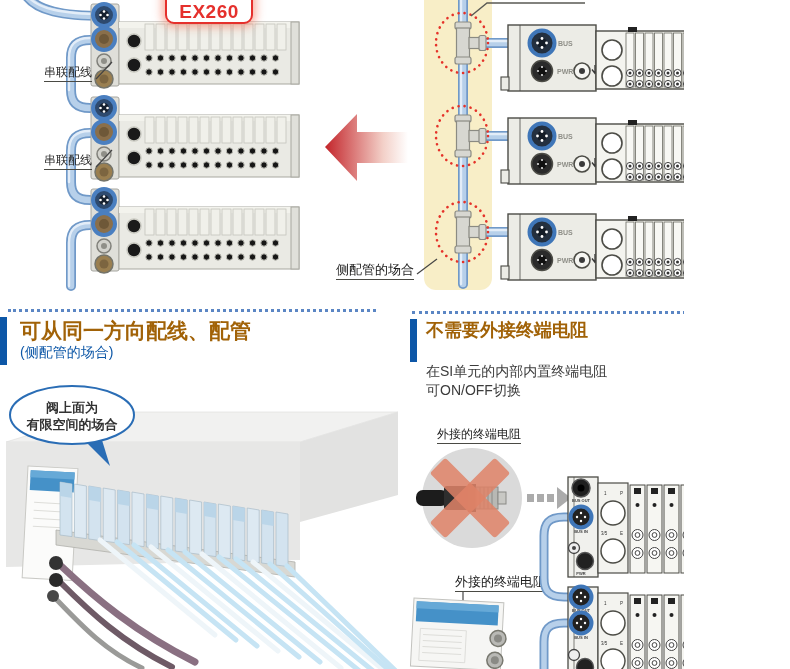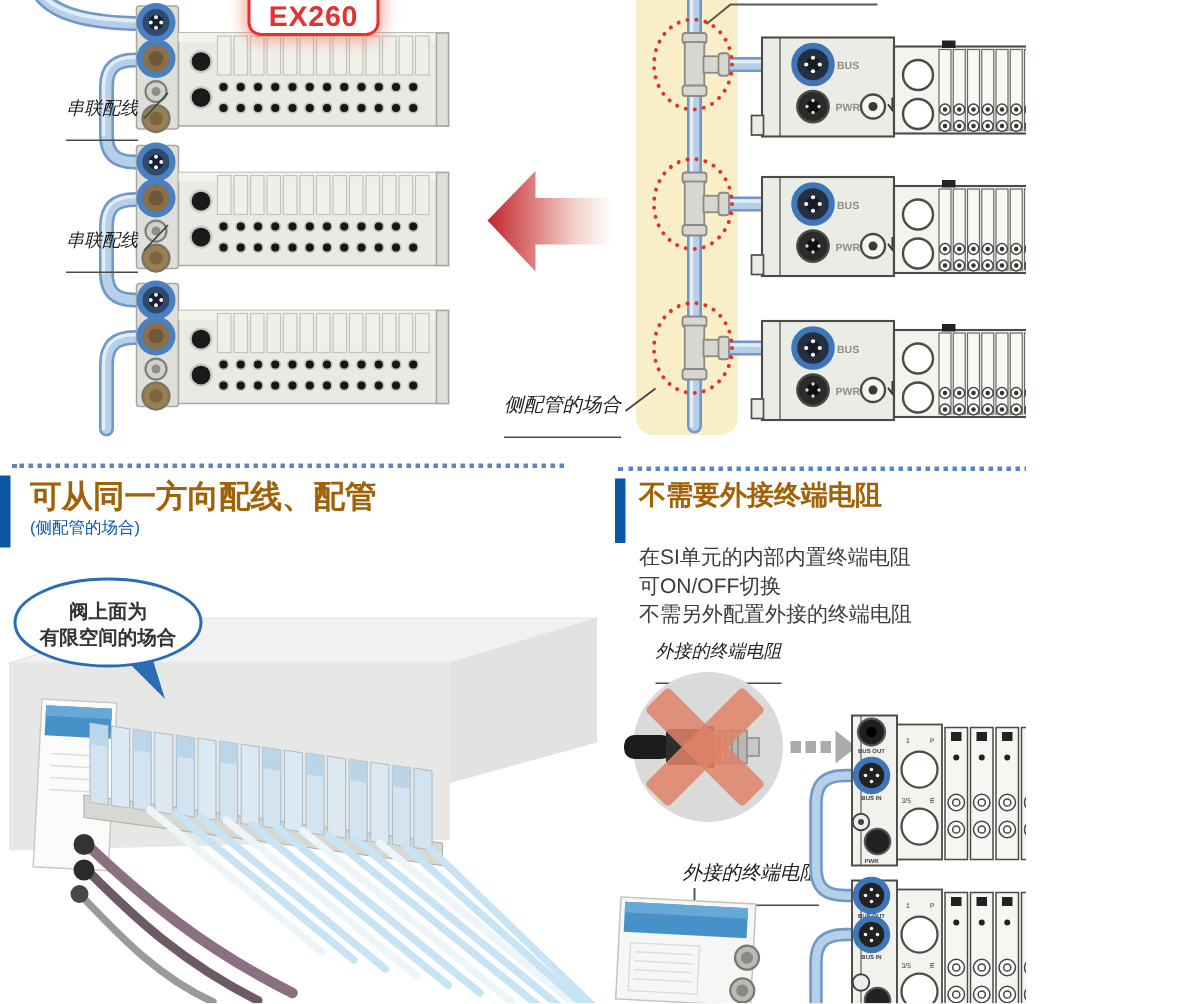--- a/index.html
+++ b/index.html
@@ -12,21 +12,21 @@
   .ci{fill:none;stroke:#b7d0ea;stroke-width:6.5;stroke-linecap:round;}
   .ch{fill:none;stroke:#e3edf8;stroke-width:2.4;stroke-linecap:round;}
   .co2{fill:none;stroke:#7099c8;stroke-width:9;stroke-linecap:round;}
   .ci2{fill:none;stroke:#b7d0ea;stroke-width:5.5;stroke-linecap:round;}
   .tf{fill:#d7d7d1;stroke:#8b8b83;stroke-width:1.2;}
   .t7{font:700 7px "Liberation Sans",sans-serif;fill:#8f8f88;}
   .t4{font:4.5px "Liberation Sans",sans-serif;fill:#333;}
   .t4w{font:700 4px "Liberation Sans",sans-serif;fill:#444;text-anchor:middle;}
   
   .lbl{position:absolute;font-size:12px;line-height:1.25;color:#1c1c1c;
-       border-bottom:1.3px solid #4a4a44;padding-bottom:13px;white-space:nowrap;font-style:italic;}
+       border-bottom:1.3px solid #4a4a44;padding-bottom:1px;white-space:nowrap;}
   .exb{position:absolute;left:165px;top:-16px;width:84px;height:36px;border:2.5px solid #e5302c;
        border-radius:9px;background:#fff;box-shadow:0 0 10px 3px rgba(244,110,80,.55);
        color:#e5302c;font-weight:bold;font-size:19px;text-align:center;line-height:52px;letter-spacing:.5px;}
   
   .dot{position:absolute;border-top:3px dotted #5b86c4;}
   .bar{position:absolute;width:7px;background:#0d57a7;}
   .ttl{position:absolute;color:#a16207;font-weight:bold;white-space:nowrap;}
   .sub{position:absolute;color:#0d57a7;white-space:nowrap;}
   .body-ln{font-size:14px;line-height:19px;color:#3c3c3c;white-space:nowrap;}
 </style>
@@ -257,21 +257,21 @@
   </svg>
 
   <div class="exb">EX260</div>
   <div class="lbl abs" style="left:44px;top:65px">串联配线</div>
   <div class="lbl abs" style="left:44px;top:153px">串联配线</div>
   <div class="lbl abs" style="left:336px;top:262px;font-size:13px">侧配管的场合</div>
 
   <div class="dot" style="left:8px;top:309px;width:368px"></div>
   <div class="bar" style="left:0;top:317px;height:48px"></div>
   <div class="ttl" style="left:20px;top:317px;font-size:21px">可从同一方向配线、配管</div>
-  <div class="sub" style="left:20px;top:344px;font-size:11px">(侧配管的场合)</div>
+  <div class="sub" style="left:20px;top:344px;font-size:14px">(侧配管的场合)</div>
 
   <svg class="abs" style="left:0;top:370px" width="400" height="299" viewBox="0 0 400 299">
 
     <polygon points="6,72 104,42 398,42 300,72" fill="#f1f1f0" stroke="#dcdcda" stroke-width="0.6"></polygon>
     <polygon points="300,72 398,42 398,125 300,152" fill="#e2e2e1"></polygon>
     <polygon points="6,72 300,72 300,190 6,197" fill="#e7e7e6"></polygon>
 
     <g transform="translate(28,96) rotate(3)">
       <rect x="0" y="0" width="50" height="112" fill="#fbfbfa" stroke="#c9c9c5"></rect>
       <rect x="3" y="4" width="44" height="20" fill="#4591c8"></rect>
@@ -345,21 +345,20 @@
       <text x="72" y="59" text-anchor="middle" font-size="13" font-weight="600" fill="#333">有限空间的场合</text>
     </g>
   </svg>
 
   <div class="dot" style="left:412px;top:311px;width:376px"></div>
   <div class="bar" style="left:410px;top:319px;height:43px"></div>
   <div class="ttl" style="left:426px;top:318px;font-size:18px">不需要外接终端电阻</div>
   <div class="abs" style="left:426px;top:362px">
     <div class="body-ln">在SI单元的内部内置终端电阻</div>
     <div class="body-ln">可ON/OFF切换</div>
-    <div class="body-ln">不需另外配置外接的终端电阻</div>
   </div>
   <div class="lbl abs" style="left:437px;top:427px">外接的终端电阻</div>
   <div class="lbl abs" style="left:455px;top:574px;font-size:13px">外接的终端电阻</div>
 
   <svg class="abs" style="left:400px;top:440px" width="390" height="229" viewBox="0 0 390 229">
     <defs>
 
       <g id="rm2">
         <rect x="0" y="0" width="30" height="100" fill="#f1f1ed" stroke="#4c4c46" stroke-width="1.3"></rect>
         <line x1="6" y1="0" x2="6" y2="100" stroke="#4c4c46" stroke-width="0.7"></line>

